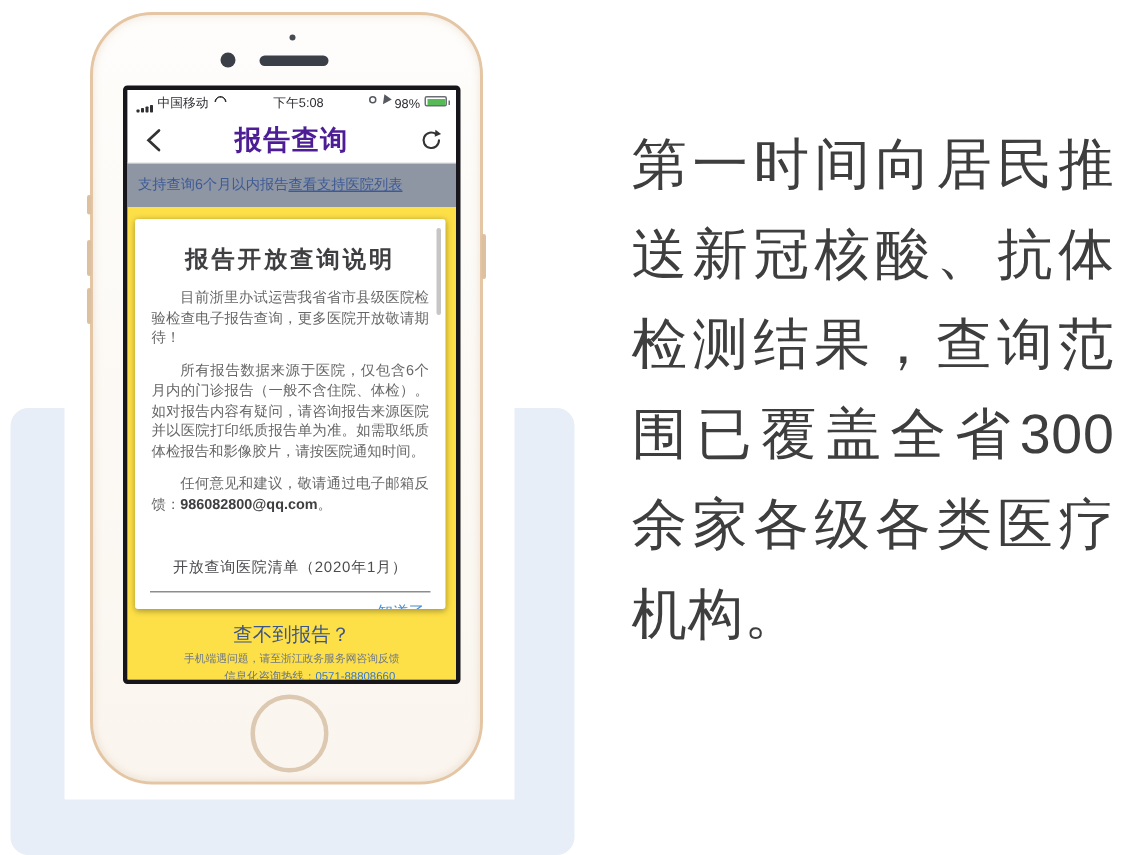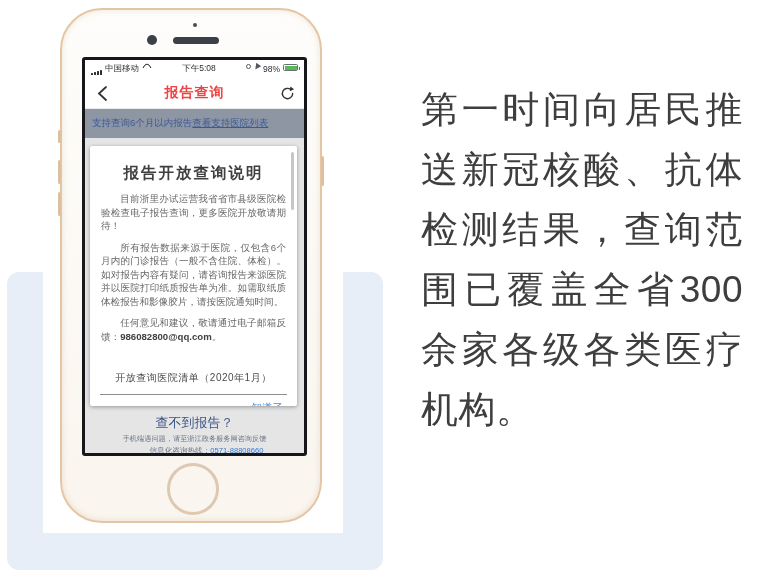--- a/index.html
+++ b/index.html
@@ -46,30 +46,30 @@
   .loc{width:0;height:0;border-left:3px solid transparent;border-right:3px solid transparent;
     border-top:6px solid #55595f;transform:rotate(35deg);}
   .lockdot{width:5px;height:5px;border-radius:50%;border:1.2px solid #55595f;}
   .batt{width:15px;height:7px;border:1px solid #6b6f75;border-radius:1.5px;position:relative;}
   .batt i{position:absolute;left:.5px;top:.5px;bottom:.5px;width:12px;background:#57b a56;background:#57ba56;}
   .batt:after{content:"";position:absolute;right:-3px;top:1.5px;width:1.5px;height:3px;background:#6b6f75;}
 
   
   .navbar{height:31px;display:flex;align-items:center;justify-content:space-between;
     padding:0 9px;background:#fff;border-bottom:1px solid #ececec;}
-  .nav-title{font-size:14px;font-weight:700;color:#ef4444;letter-spacing:1px;}
+  .nav-title{font-size:18px;font-weight:700;color:#4c1d95;letter-spacing:1px;}
 
   
   .tipbar{height:29px;display:flex;align-items:center;
     padding:0 7px;background:#8e96a4;font-size:9.5px;}
   .tip-note{color:#3e5a95;}
   .tip-link{color:#3e5a95;text-decoration:underline;}
 
   
-  .content{position:relative;height:315px;background:#e5e5e5;}
+  .content{position:relative;height:315px;background:#fde047;}
   .modal{position:absolute;left:5px;top:8px;width:207px;height:260px;background:#fff;
     border-radius:2px;box-shadow:0 1px 4px rgba(0,0,0,.35);overflow:hidden;}
   .scrollbar{position:absolute;right:3px;top:6px;width:3px;height:58px;background:#c6c6c6;border-radius:2px;}
   .m-title{margin-top:17px;text-align:center;font-size:15.5px;font-weight:700;color:#3f3f42;letter-spacing:2px;}
   .m-p{margin:8px 11px 0;font-size:9.6px;line-height:13.5px;color:#676767;text-indent:2em;text-align:justify;}
   .m-email{color:#3f3f42;font-weight:700;}
   .m-list{margin-top:28px;text-align:center;font-size:10px;color:#4c4c50;letter-spacing:.5px;}
   .m-divider{margin:9px 10px 0;height:1px;background:#8d8d8d;}
   .m-confirm{margin:6px 14px 0 0;text-align:right;font-size:10.5px;color:#4a8fd3;cursor:pointer;}
 

